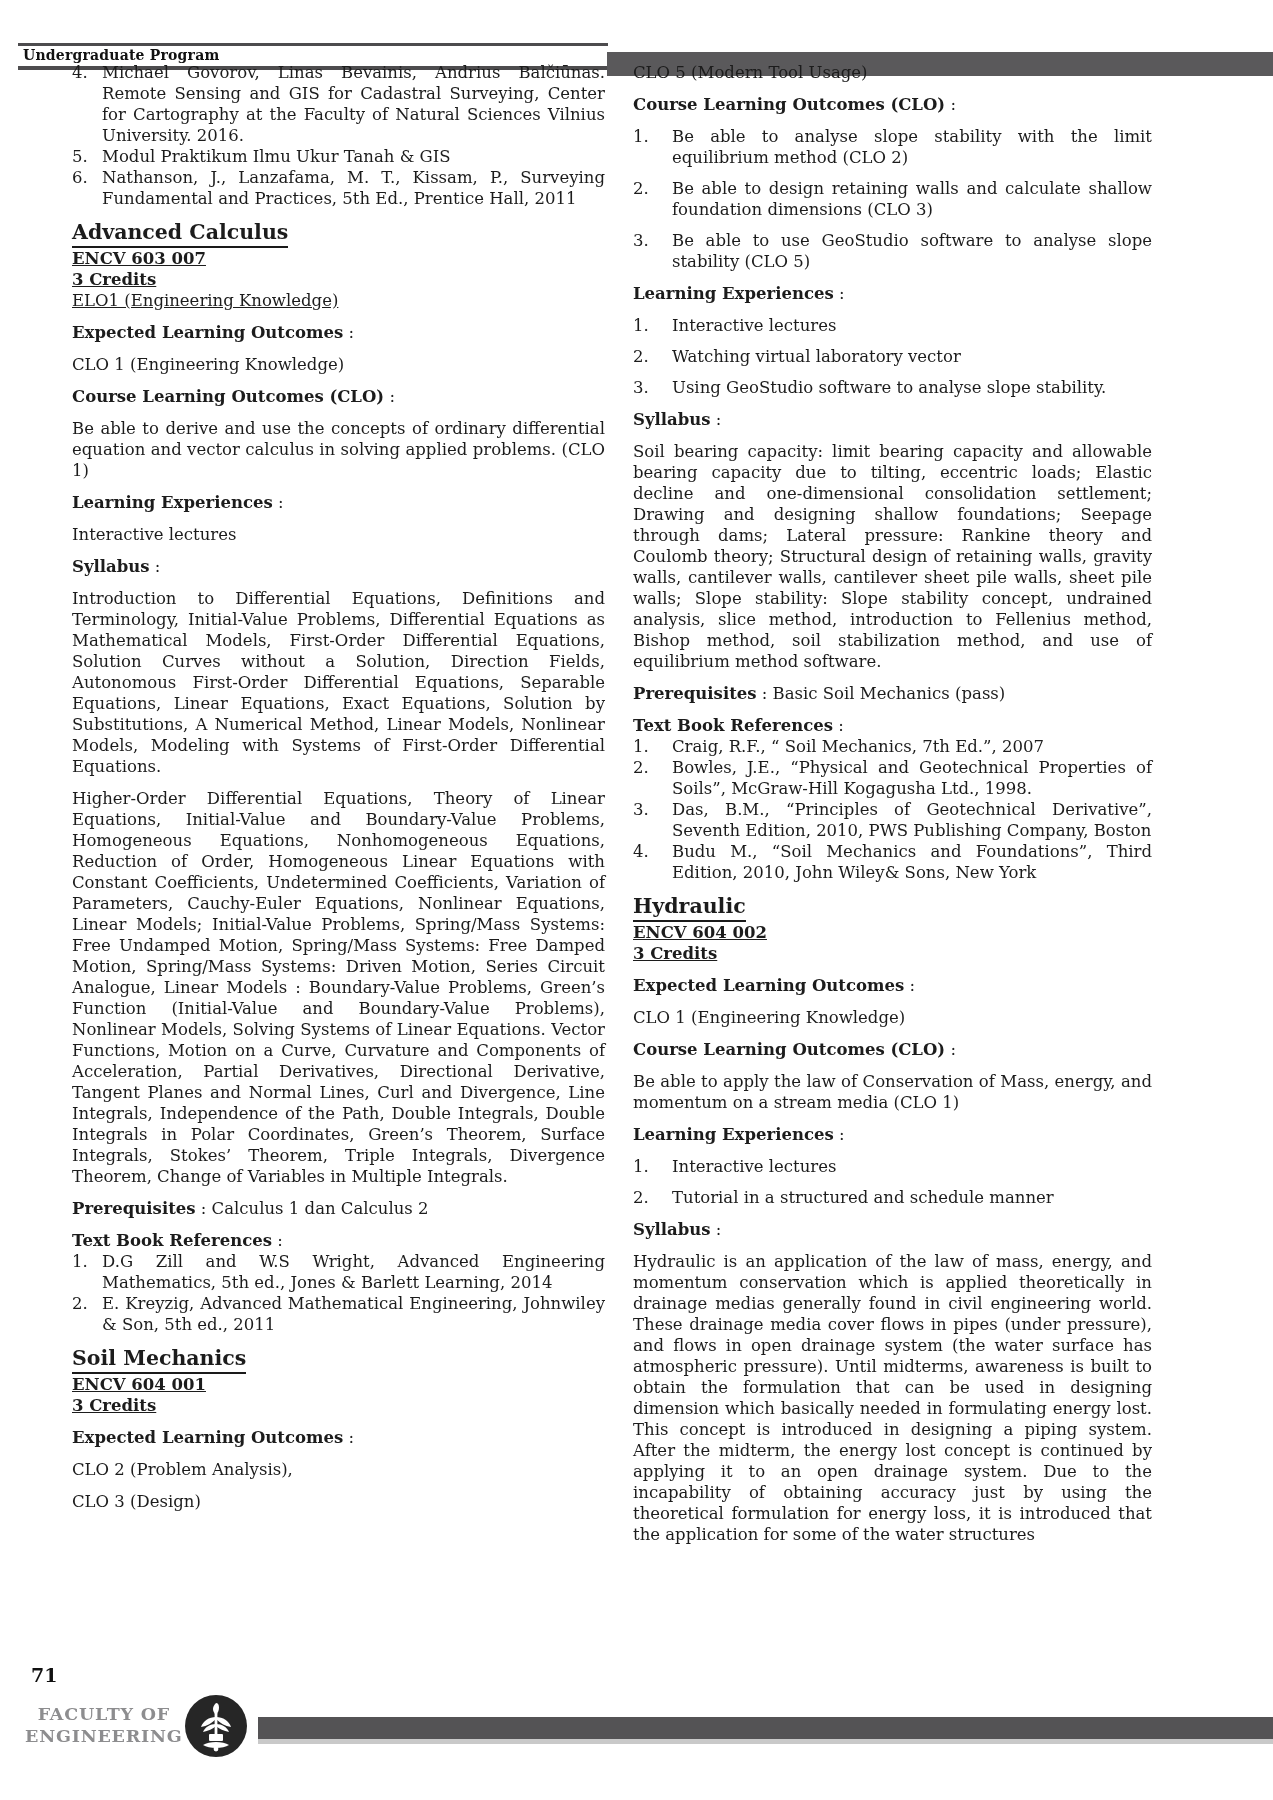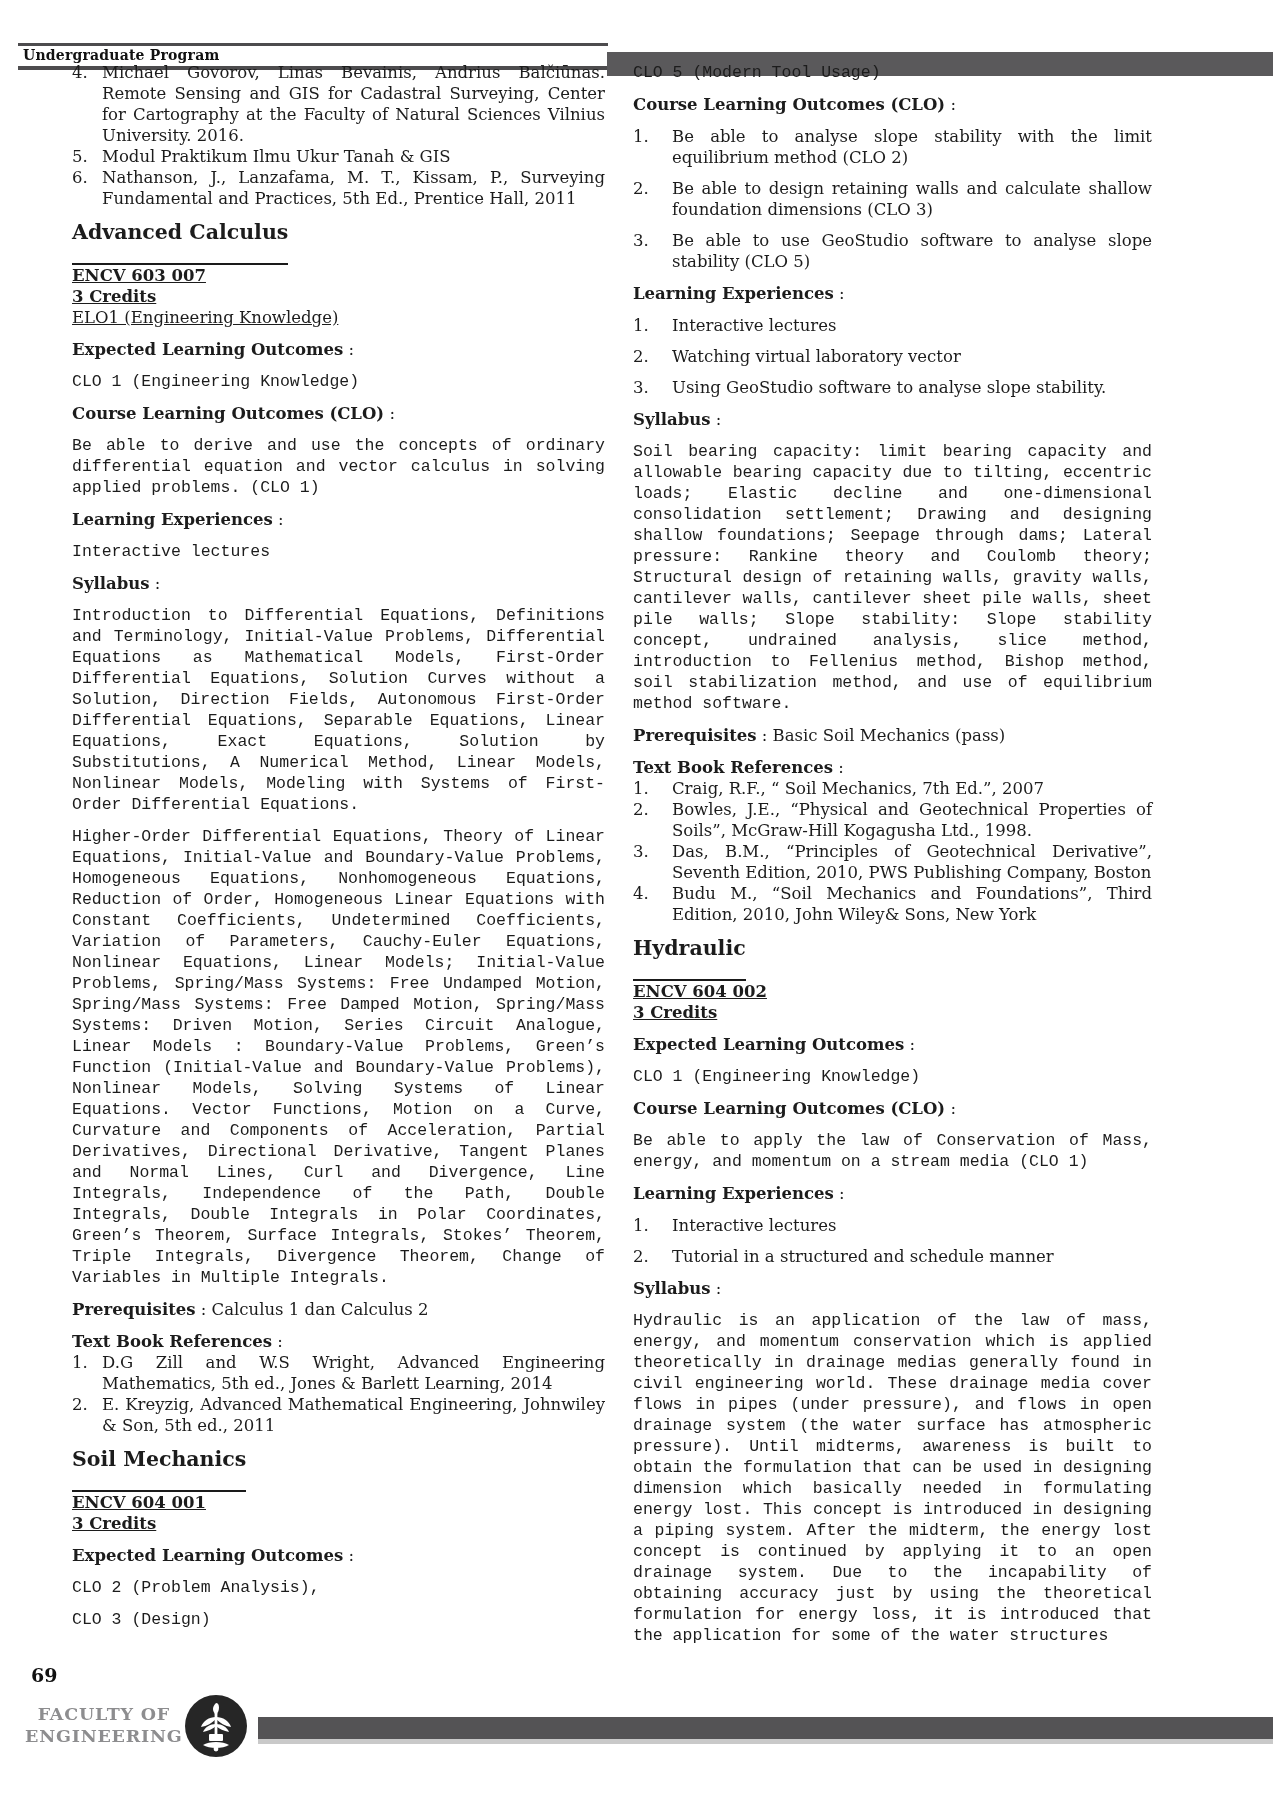--- a/index.html
+++ b/index.html
@@ -25,27 +25,27 @@
     white-space:nowrap;
   }
   .header-bar{
     position:absolute;left:607px;top:52px;width:666px;height:24px;
     background:#5a595b;
   }
   
   .col{position:absolute;top:62px;font-size:16.5px;line-height:21px;}
   .col-left{left:72px;width:533px;}
   .col-right{left:633px;width:519px;}
-  .p{margin:0 0 11px 0;text-align:justify;font-family:Liberation Mono, monospace;}
+  .p{margin:0 0 11px 0;text-align:justify;}
   .p.last{margin-bottom:0;}
   .shead{margin:0 0 11px 0;}
   .shead b{font-weight:bold;}
   .inline-line{margin:0 0 11px 0;}
   .course-title{margin:9px 0 0 0;font-size:20.5px;line-height:25px;font-weight:bold;}
-  .course-title .ul{display:inline-block;border-bottom:2.5px solid #1a1a1a;padding-bottom:18px;}
+  .course-title .ul{display:inline-block;border-bottom:2.5px solid #1a1a1a;padding-bottom:1px;}
   .meta{font-weight:bold;}
   .plain{font-weight:normal;}
   .meta,.plain{line-height:21px;text-decoration:underline;}
   .block-gap{height:11px;}
   .li{display:flex;align-items:flex-start;}
   .li .num{flex:none;width:30px;}
   .li .num-w{flex:none;width:39px;}
   .li .ltext{flex:1;text-align:justify;}
   .li.sp{margin-bottom:10px;}
   .list{margin:0 0 11px 0;}
@@ -218,21 +218,21 @@
       <div class="li">
         <span class="num-w">2.</span>
         <span class="ltext">Tutorial in a structured and schedule manner</span>
       </div>
     </div>
 
     <div class="shead"><b>Syllabus</b><span> :</span></div>
     <div class="p last">Hydraulic is an application of the law of mass, energy, and momentum conservation which is applied theoretically in drainage medias generally found in civil engineering world. These drainage media cover flows in pipes (under pressure), and flows in open drainage system (the water surface has atmospheric pressure). Until midterms, awareness is built to obtain the formulation that can be used in designing dimension which basically needed in formulating energy lost. This concept is introduced in designing a piping system. After the midterm, the energy lost concept is continued by applying it to an open drainage system. Due to the incapability of obtaining accuracy just by using the theoretical formulation for energy loss, it is introduced that the application for some of the water structures</div>
   </div>
 
-  <div class="page-num">69</div>
+  <div class="page-num">71</div>
   <div class="faculty">
     <div>FACULTY OF</div>
     <div>ENGINEERING</div>
   </div>
   <div class="logo">
     <svg viewBox="0 0 66 66" width="66" height="66" aria-hidden="true">
       <circle cx="33" cy="33" r="31" fill="#262626"></circle>
 
       <path d="M33 10 C29 14 29 18 33 22 C37 18 37 10 33 10 Z" fill="#ffffff"></path>
       <rect x="31.6" y="20" width="2.8" height="26" fill="#ffffff"></rect>

